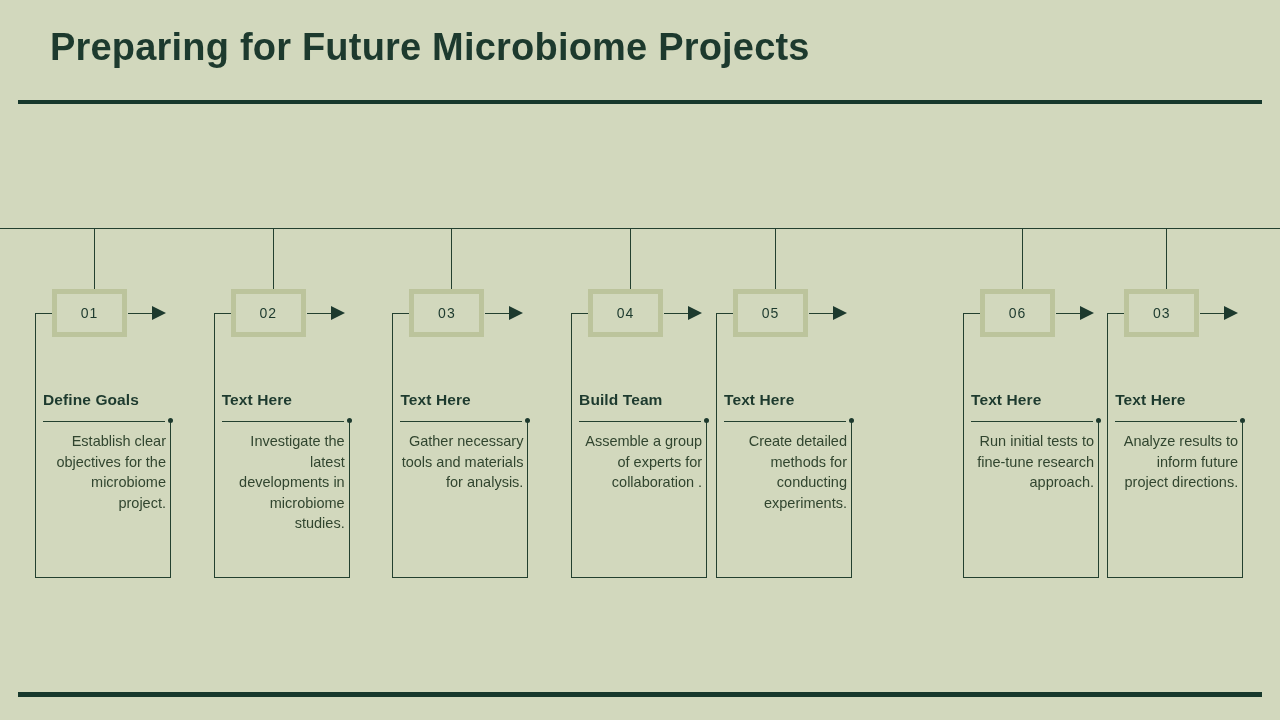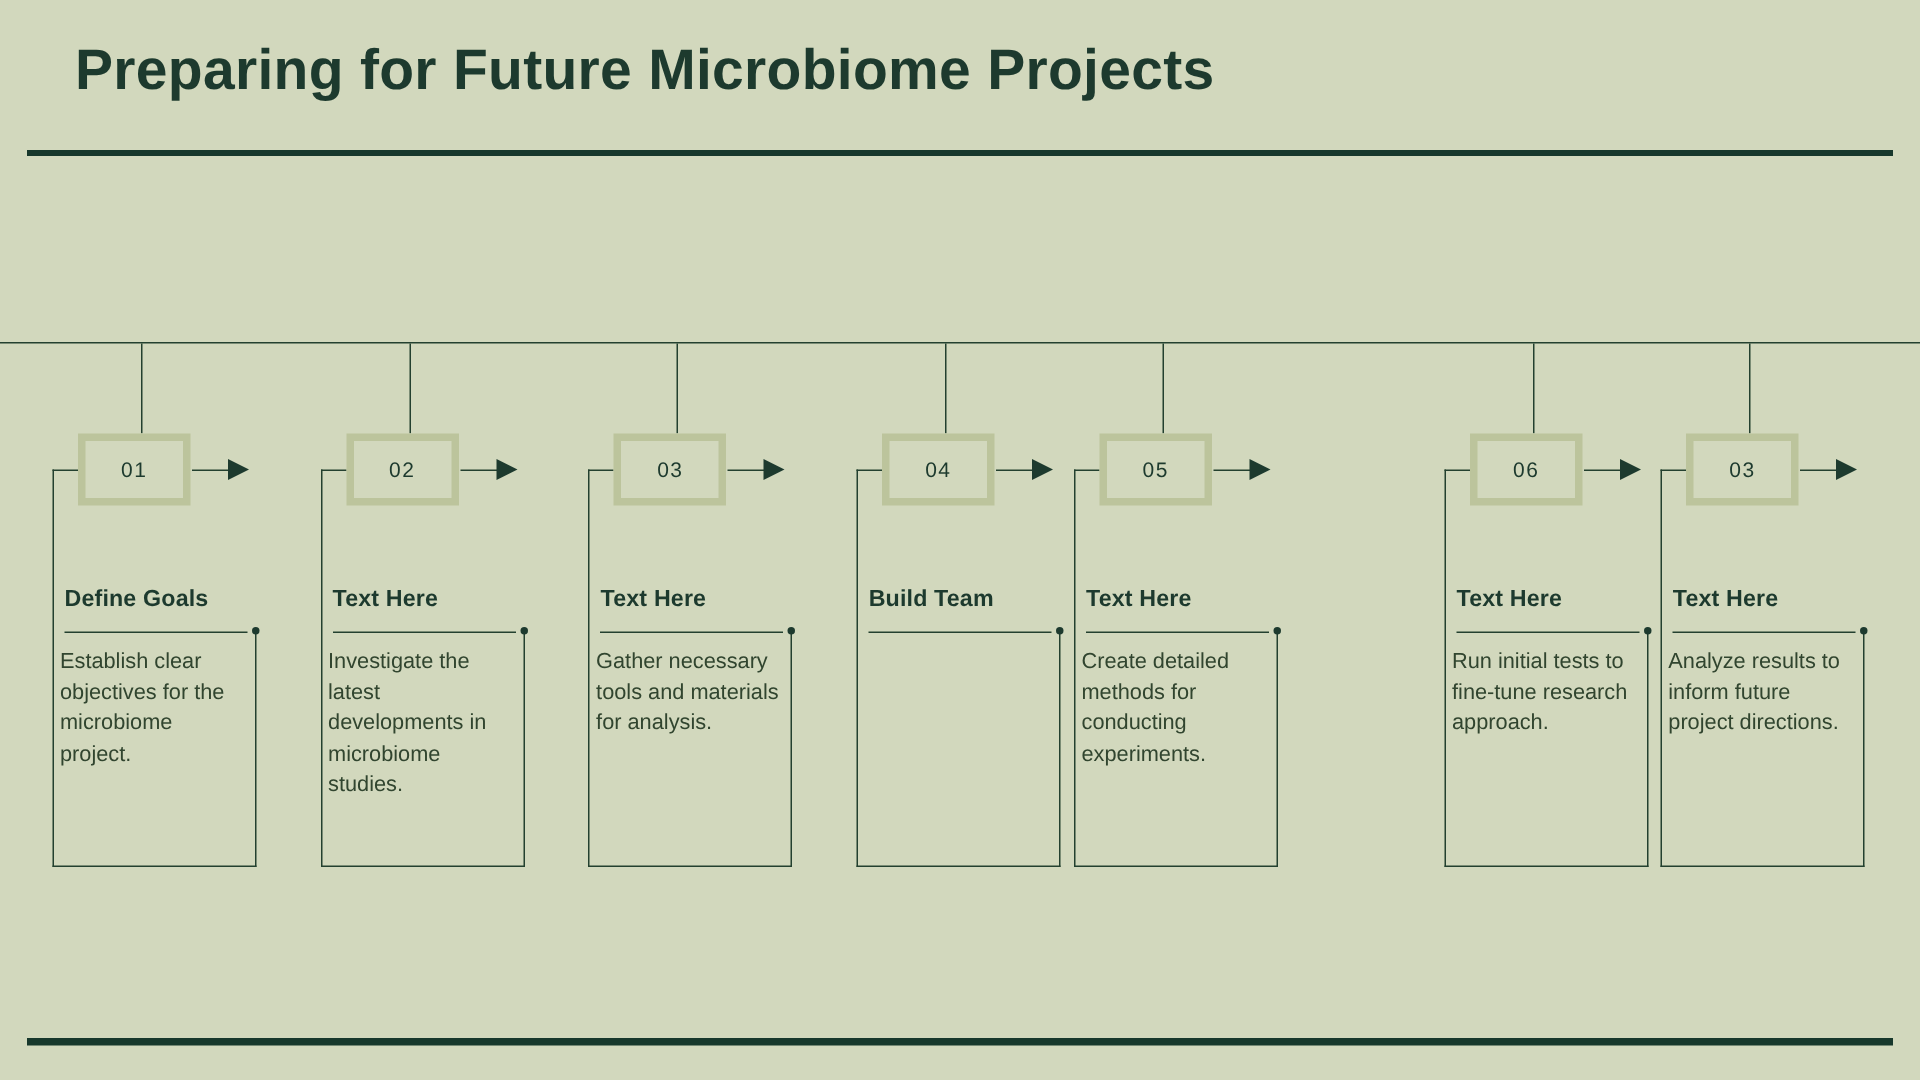--- a/index.html
+++ b/index.html
@@ -203,21 +203,21 @@
     height: 5px;
     border-radius: 50%;
     background: #1d3a2e;
   }
 
   .card-body {
     position: absolute;
     left: 5px;
     top: 118px;
     width: 126px;
-    text-align: left;
+    text-align: right;
     font-size: 14.5px;
     line-height: 20.5px;
     color: #31452f;
     word-break: break-word;
   }
 </style>
 </head>
 <body>
 
 <div class="slide">
@@ -290,20 +290,21 @@
     </div>
     <div class="arrow-shaft"></div>
     <div class="arrow-head"></div>
     <div class="card">
       <div class="card-left"></div>
       <div class="card-bottom"></div>
       <div class="card-right"></div>
       <div class="card-title">Build Team</div>
       <div class="divider"></div>
       <div class="divider-dot"></div>
+      <div class="card-body">Assemble a group of experts for collaboration .</div>
     </div>
   </div>
       <div class="step" style="left: 716px;">
     <div class="drop-line"></div>
     <div class="left-stub"></div>
     <div class="num-box">
       <span>05</span>
     </div>
     <div class="arrow-shaft"></div>
     <div class="arrow-head"></div>

